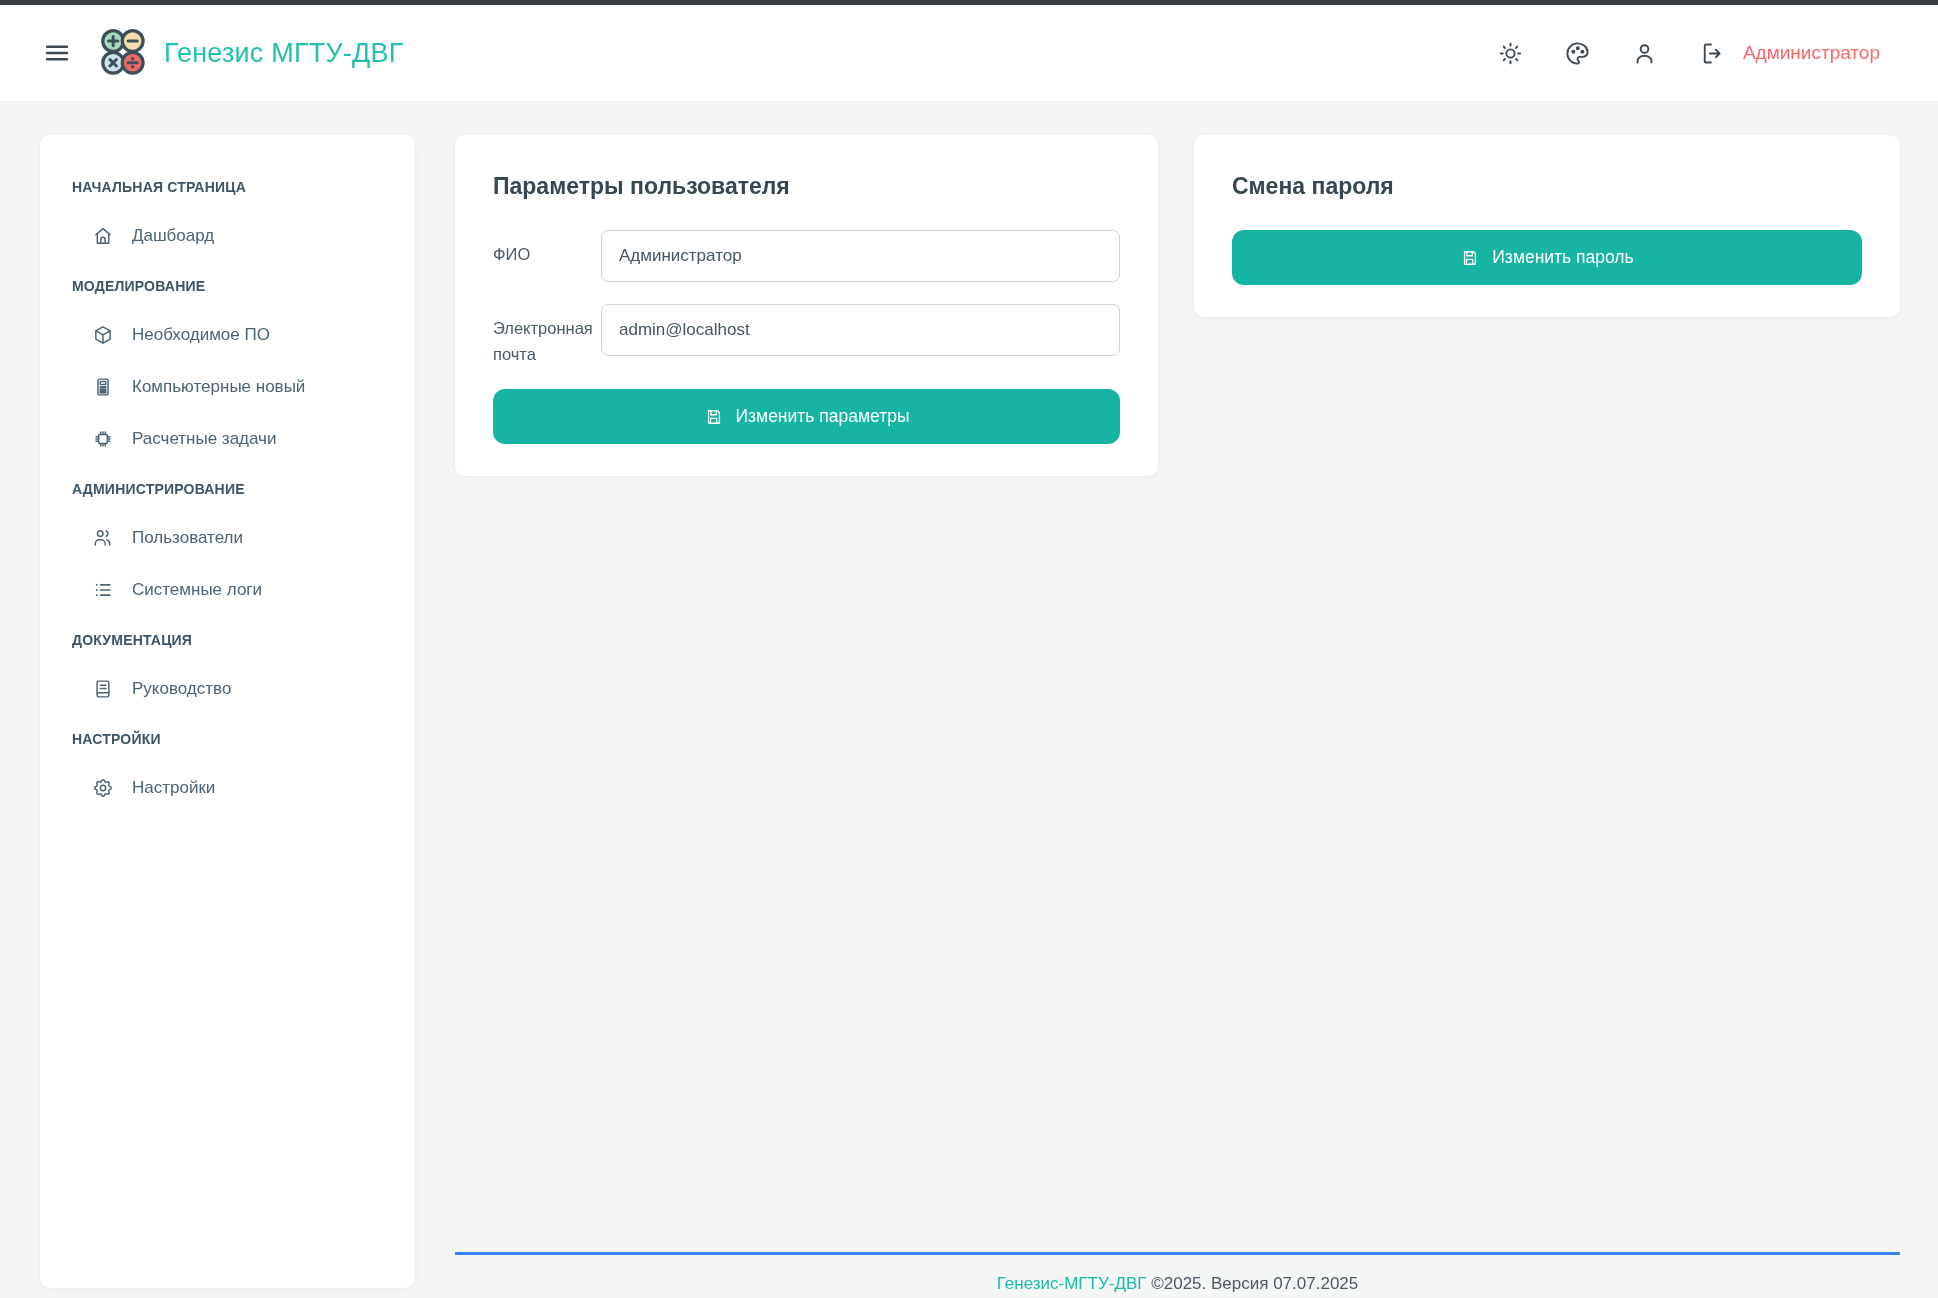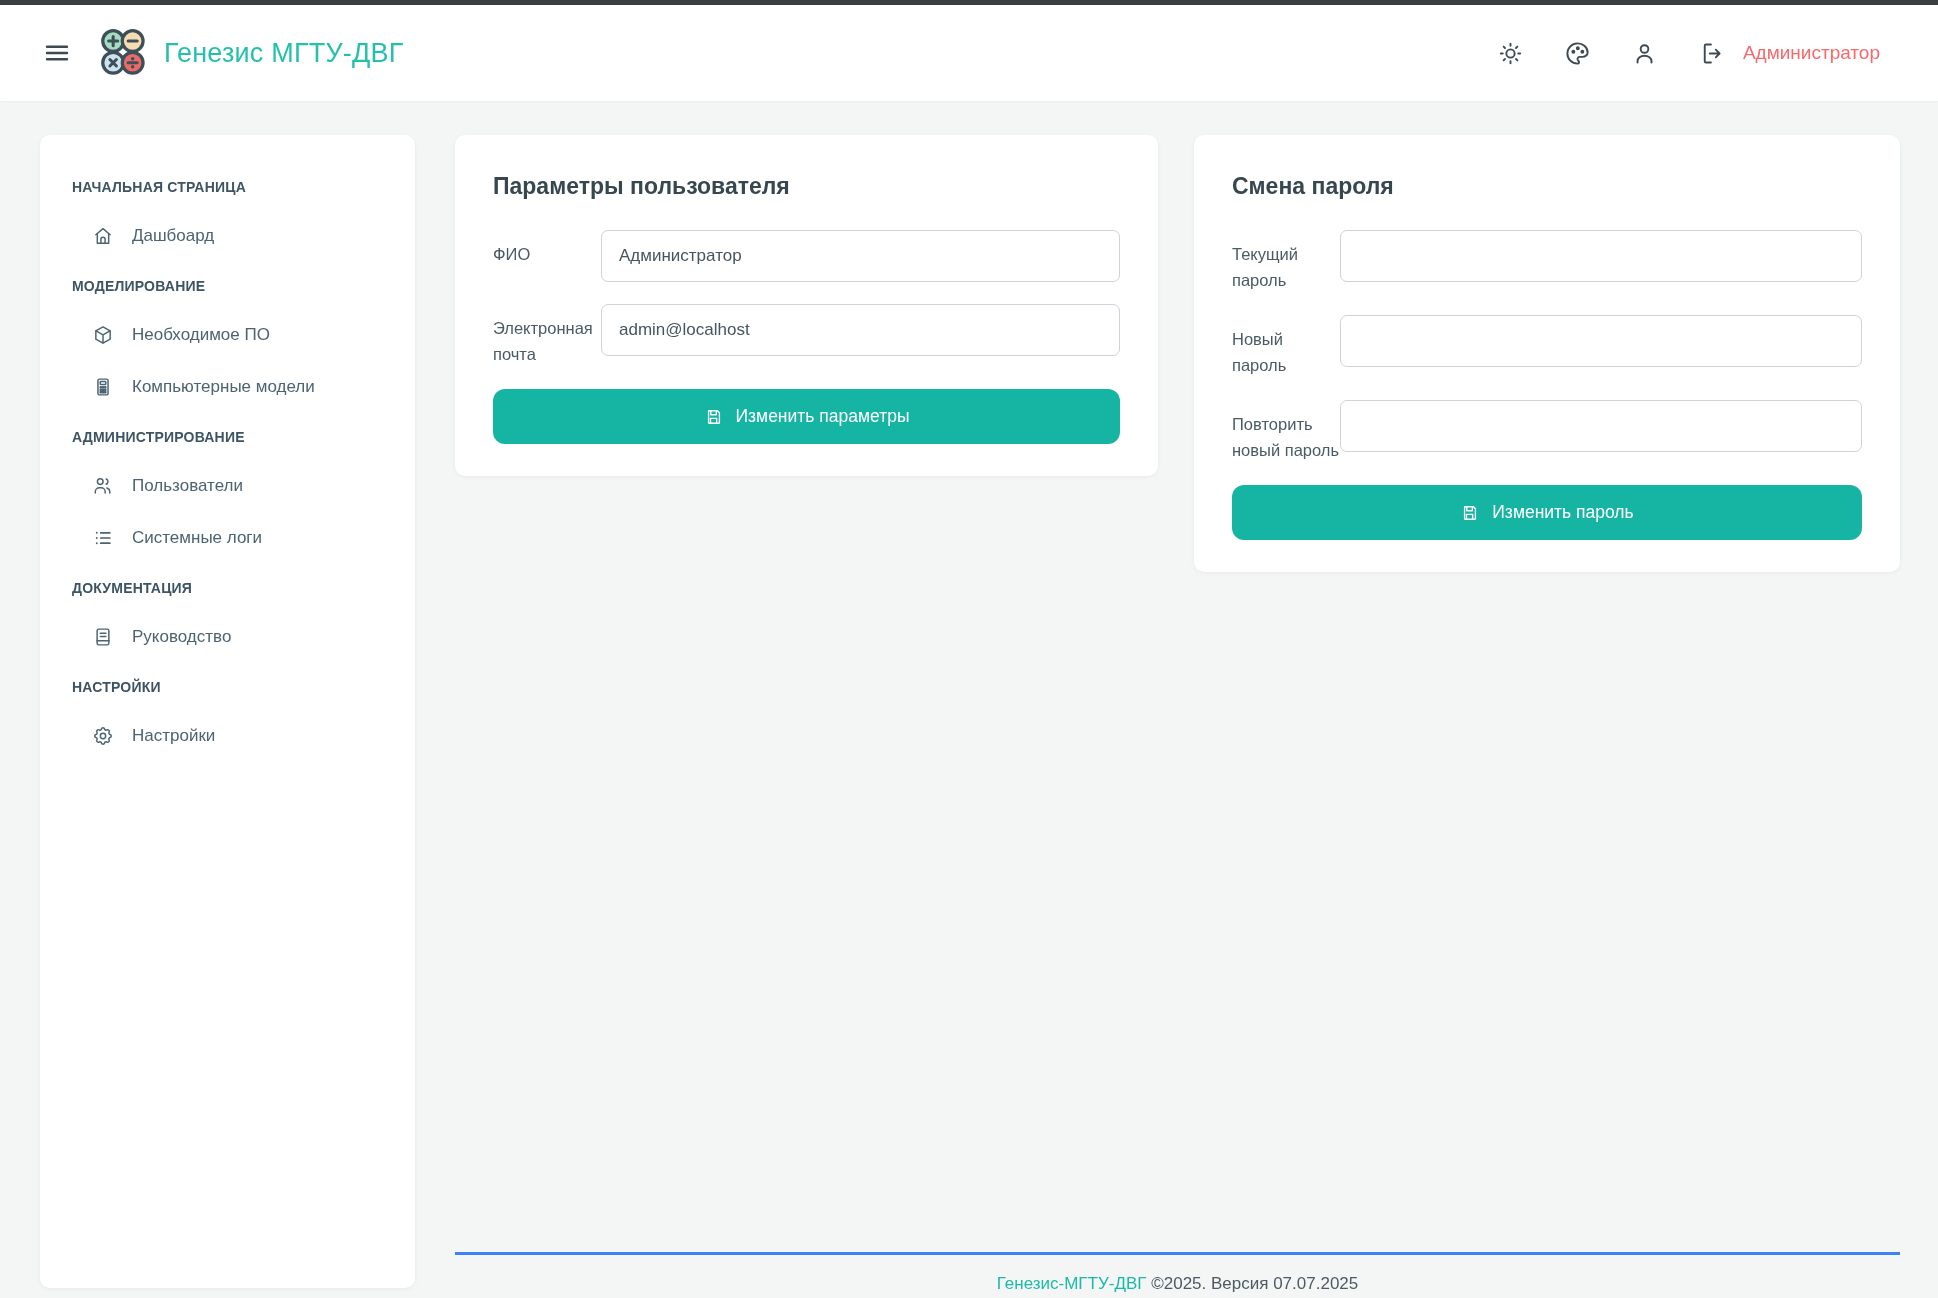--- a/index.html
+++ b/index.html
@@ -179,21 +179,30 @@
                 <circle cx="12" cy="12.4" r=".8" fill="currentColor"></circle>
                 <circle cx="14.4" cy="12.4" r=".8" fill="currentColor"></circle>
     <circle cx="9.6" cy="15.1" r=".8" fill="currentColor"></circle>
                 <circle cx="12" cy="15.1" r=".8" fill="currentColor"></circle>
                 <circle cx="14.4" cy="15.1" r=".8" fill="currentColor"></circle>
     <circle cx="9.6" cy="17.8" r=".8" fill="currentColor"></circle>
                 <circle cx="12" cy="17.8" r=".8" fill="currentColor"></circle>
                 <circle cx="14.4" cy="17.8" r=".8" fill="currentColor"></circle>
               </svg>
             </span>
-            <span>Компьютерные модели</span>
+            <span>Компьютерные новый</span>
+          </div>
+          <div class="side-item">
+            <span class="ico side-ico">
+              <svg viewBox="0 0 24 24" fill="none" stroke="currentColor" stroke-linecap="round" stroke-linejoin="round" stroke-width="1.6">
+                <rect x="7.2" y="7.2" width="9.6" height="9.6" rx="1.2"></rect>
+    <path d="M9.5 4.4v2.8M12 4.4v2.8M14.5 4.4v2.8M9.5 16.8v2.8M12 16.8v2.8M14.5 16.8v2.8M4.4 9.5h2.8M4.4 12h2.8M4.4 14.5h2.8M16.8 9.5h2.8M16.8 12h2.8M16.8 14.5h2.8"></path>
+              </svg>
+            </span>
+            <span>Расчетные задачи</span>
           </div>
         </div>
         <div class="side-section">
           <div class="side-section-label">АДМИНИСТРИРОВАНИЕ</div>
           <div class="side-item">
             <span class="ico side-ico">
               <svg viewBox="0 0 24 24" fill="none" stroke="currentColor" stroke-linecap="round" stroke-linejoin="round" stroke-width="1.6">
                 <circle cx="9" cy="7.2" r="3.1"></circle>
     <path d="M3.6 19.6v-1.3c0-2.4 2-4.3 4.4-4.3h2c2.4 0 4.4 1.9 4.4 4.3v1.3"></path>
     <path d="M15.4 4.3a3.1 3.1 0 0 1 0 5.8M19.4 19.6v-1.3c0-2-1.3-3.7-3.2-4.2"></path>
@@ -260,34 +269,20 @@
                 <path d="M5.5 4.5h10.6l2.4 2.4v11.6a1 1 0 0 1-1 1h-11a1 1 0 0 1-1-1v-13z"></path>
     <path d="M8.2 4.7v4.6h6.6V4.7M7.8 19.3v-5.6h7.4v5.6"></path>
               </svg>
             </span>
           <span>Изменить параметры</span>
         </button>
       </section>
 
       <section class="card card-pwd">
         <h2>Смена пароля</h2>
-        <div>
-            <div class="frow">
-              <div class="flabel wrap">Текущий пароль</div>
-              <input type="password" style="">
-            </div>
-            <div class="frow">
-              <div class="flabel wrap">Новый пароль</div>
-              <input type="password" style="">
-            </div>
-            <div class="frow">
-              <div class="flabel wrap">Повторить новый пароль</div>
-              <input type="password" style="">
-            </div>
-          </div>
         <button class="btn">
           <span class="ico btn-ico">
               <svg viewBox="0 0 24 24" fill="none" stroke="currentColor" stroke-linecap="round" stroke-linejoin="round" stroke-width="1.6">
                 <path d="M5.5 4.5h10.6l2.4 2.4v11.6a1 1 0 0 1-1 1h-11a1 1 0 0 1-1-1v-13z"></path>
     <path d="M8.2 4.7v4.6h6.6V4.7M7.8 19.3v-5.6h7.4v5.6"></path>
               </svg>
             </span>
           <span>Изменить пароль</span>
         </button>
       </section>

